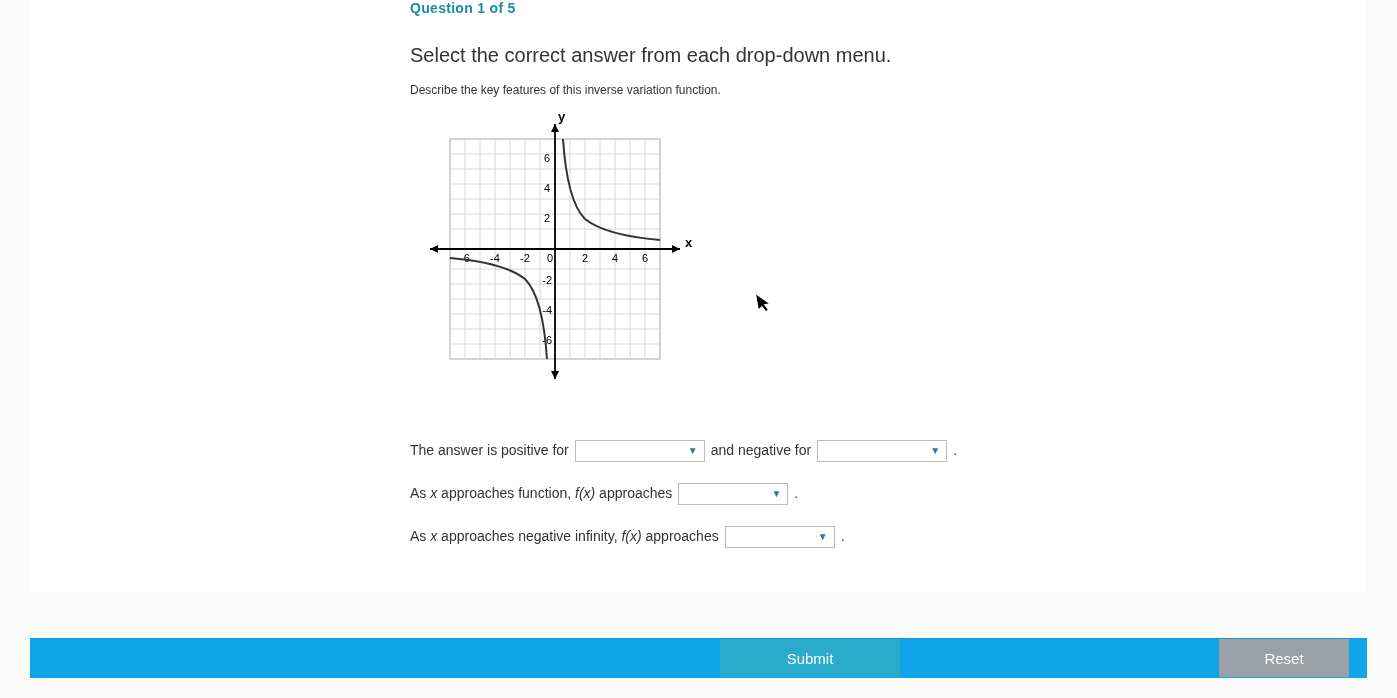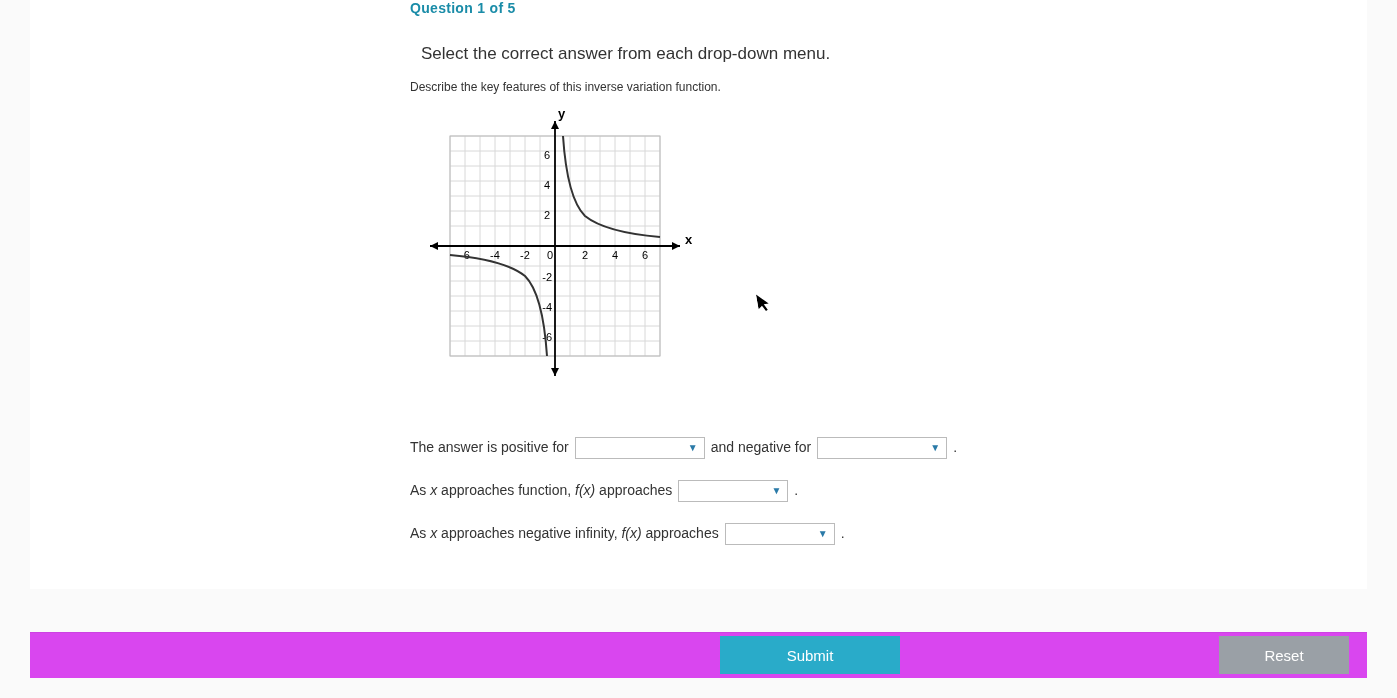--- a/index.html
+++ b/index.html
@@ -28,22 +28,22 @@
       font-size: 14px;
       font-weight: 600;
       padding: 0 0 10px 380px;
       letter-spacing: 0.3px;
     }
     .question-body {
       padding: 0 0 0 380px;
     }
     .instruction {
       color: #333;
-      font-size: 17px;
-      margin: 18px 0 0 11px;
+      font-size: 20px;
+      margin: 18px 0 0 0;
       font-weight: 500;
     }
     .sub-instruction {
       color: #333;
       font-size: 12px;
       margin: 16px 0 0 0;
       font-weight: 500;
     }
     .graph-container {
       margin: 12px 0 30px 0;
@@ -78,22 +78,22 @@
       color: #2a7aa8;
       font-size: 10px;
       margin-left: auto;
     }
     .italic { font-style: italic; }
     .button-bar {
       position: absolute;
       bottom: 20px;
       left: 30px;
       right: 30px;
-      height: 46px;
-      background: #d946ef;
+      height: 40px;
+      background: #0ea5e9;
       display: flex;
       align-items: center;
       box-shadow: inset 0 1px 0 rgba(0,0,0,0.05);
       gap: 32px;
     }
     .btn {
       height: 38px;
       padding: 0 30px;
       font-size: 15px;
       font-weight: 500;

